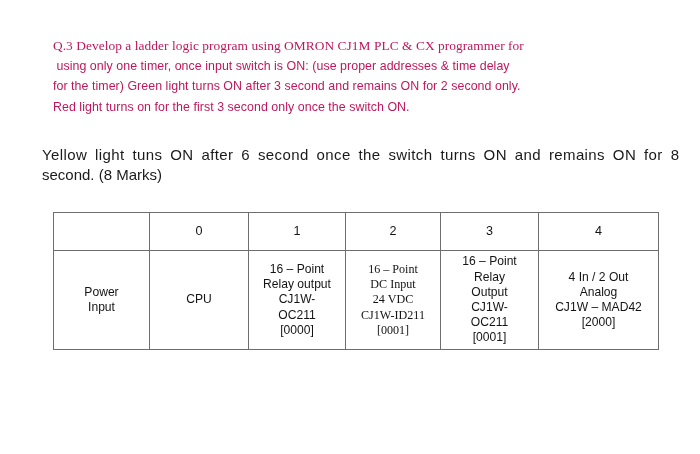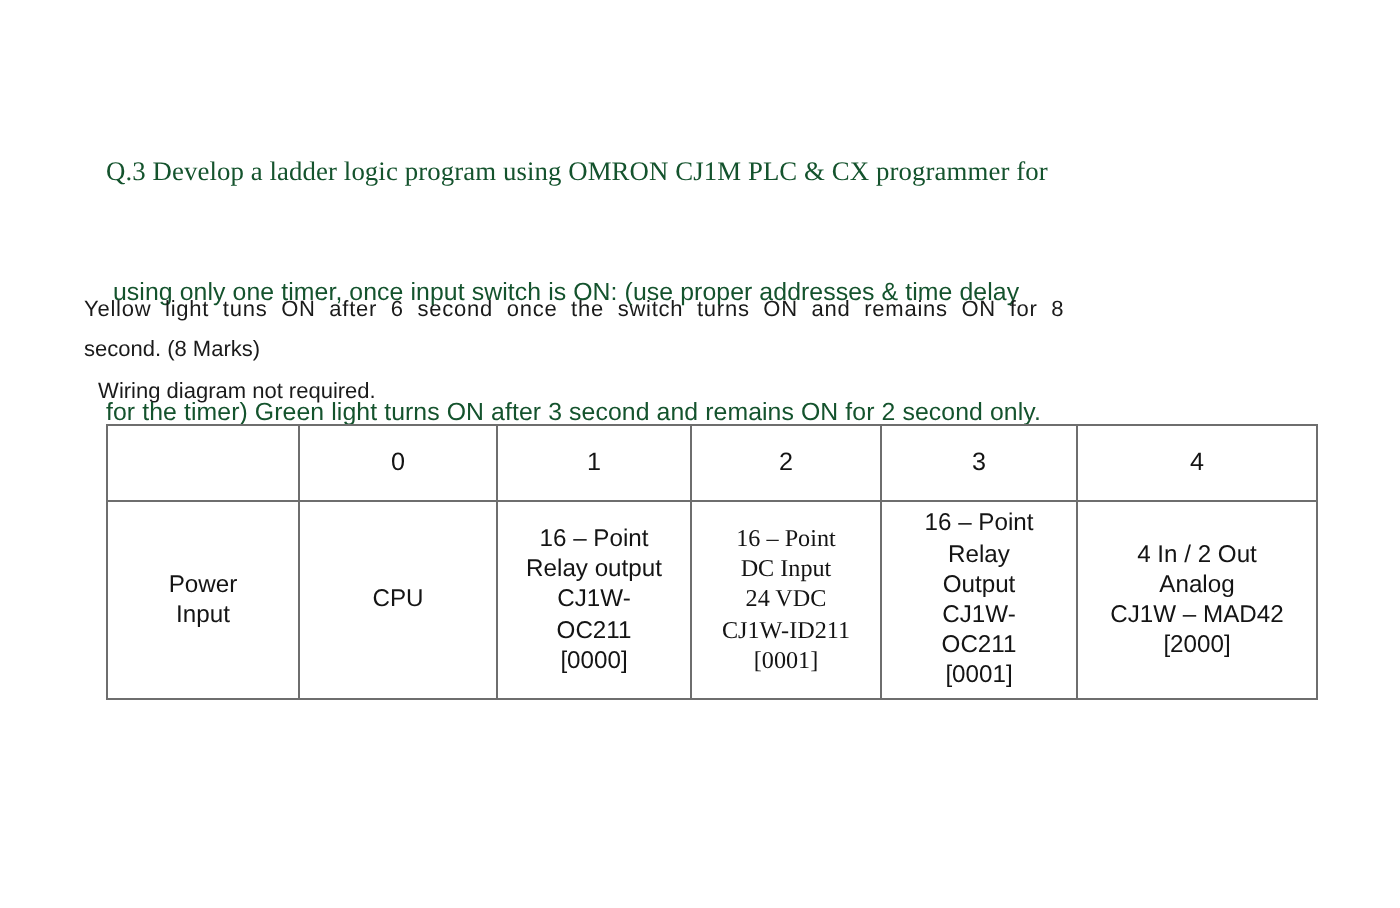--- a/index.html
+++ b/index.html
@@ -23,37 +23,36 @@
     left: 53px;
     top: 36px;
     width: 560px;
   }
 
   .para-line {
     font-size: 12.4px;
     line-height: 20.2px;
     letter-spacing: 0.05px;
     white-space: pre;
-    color: #14532d;
-    margin-top: 40px;
+    color: #be185d;
   }
   .para-line.serif-lead {
     font-family: "Liberation Serif", serif;
     font-size: 13.4px;
   }
 
   
   #para2-block {
     position: absolute;
     left: 42px;
     top: 145px;
     width: 588px;
   }
   .para2-line {
-    font-size: 11px;
+    font-size: 15px;
     line-height: 20.4px;
     color: #1a1a1a;
     white-space: pre;
   }
   .para2-line.justified {
     letter-spacing: 0.38px;
     word-spacing: 3.4px;
   }
   .para2-line.lead-space { padding-left: 4px; }
 
@@ -102,26 +101,26 @@
     line-height: 15.6px;
   }
 </style>
 </head>
 <body>
 
 <div id="question-block">
   <div class="para-line serif-lead">Q.3 Develop a ladder logic program using OMRON CJ1M PLC &amp; CX programmer for</div>
   <div class="para-line"> using only one timer, once input switch is ON: (use proper addresses &amp; time delay</div>
   <div class="para-line">for the timer) Green light turns ON after 3 second and remains ON for 2 second only.</div>
+  <div class="para-line">Red light turns on for the first 3 second only once the switch ON.</div>
 </div>
 
 <div id="para2-block">
   <div class="para2-line justified">Yellow light tuns ON after 6 second once the switch turns ON and remains ON for 8</div>
   <div class="para2-line">second. (8 Marks)</div>
-  <div class="para2-line lead-space"> Wiring diagram not required.</div>
 </div>
 
 <table id="rack-table">
   <tbody>
     <tr class="header-row">
       <td class="col-label"></td>
       <td class="col-0">0</td>
       <td class="col-1">1</td>
       <td class="col-2">2</td>
       <td class="col-3">3</td>

